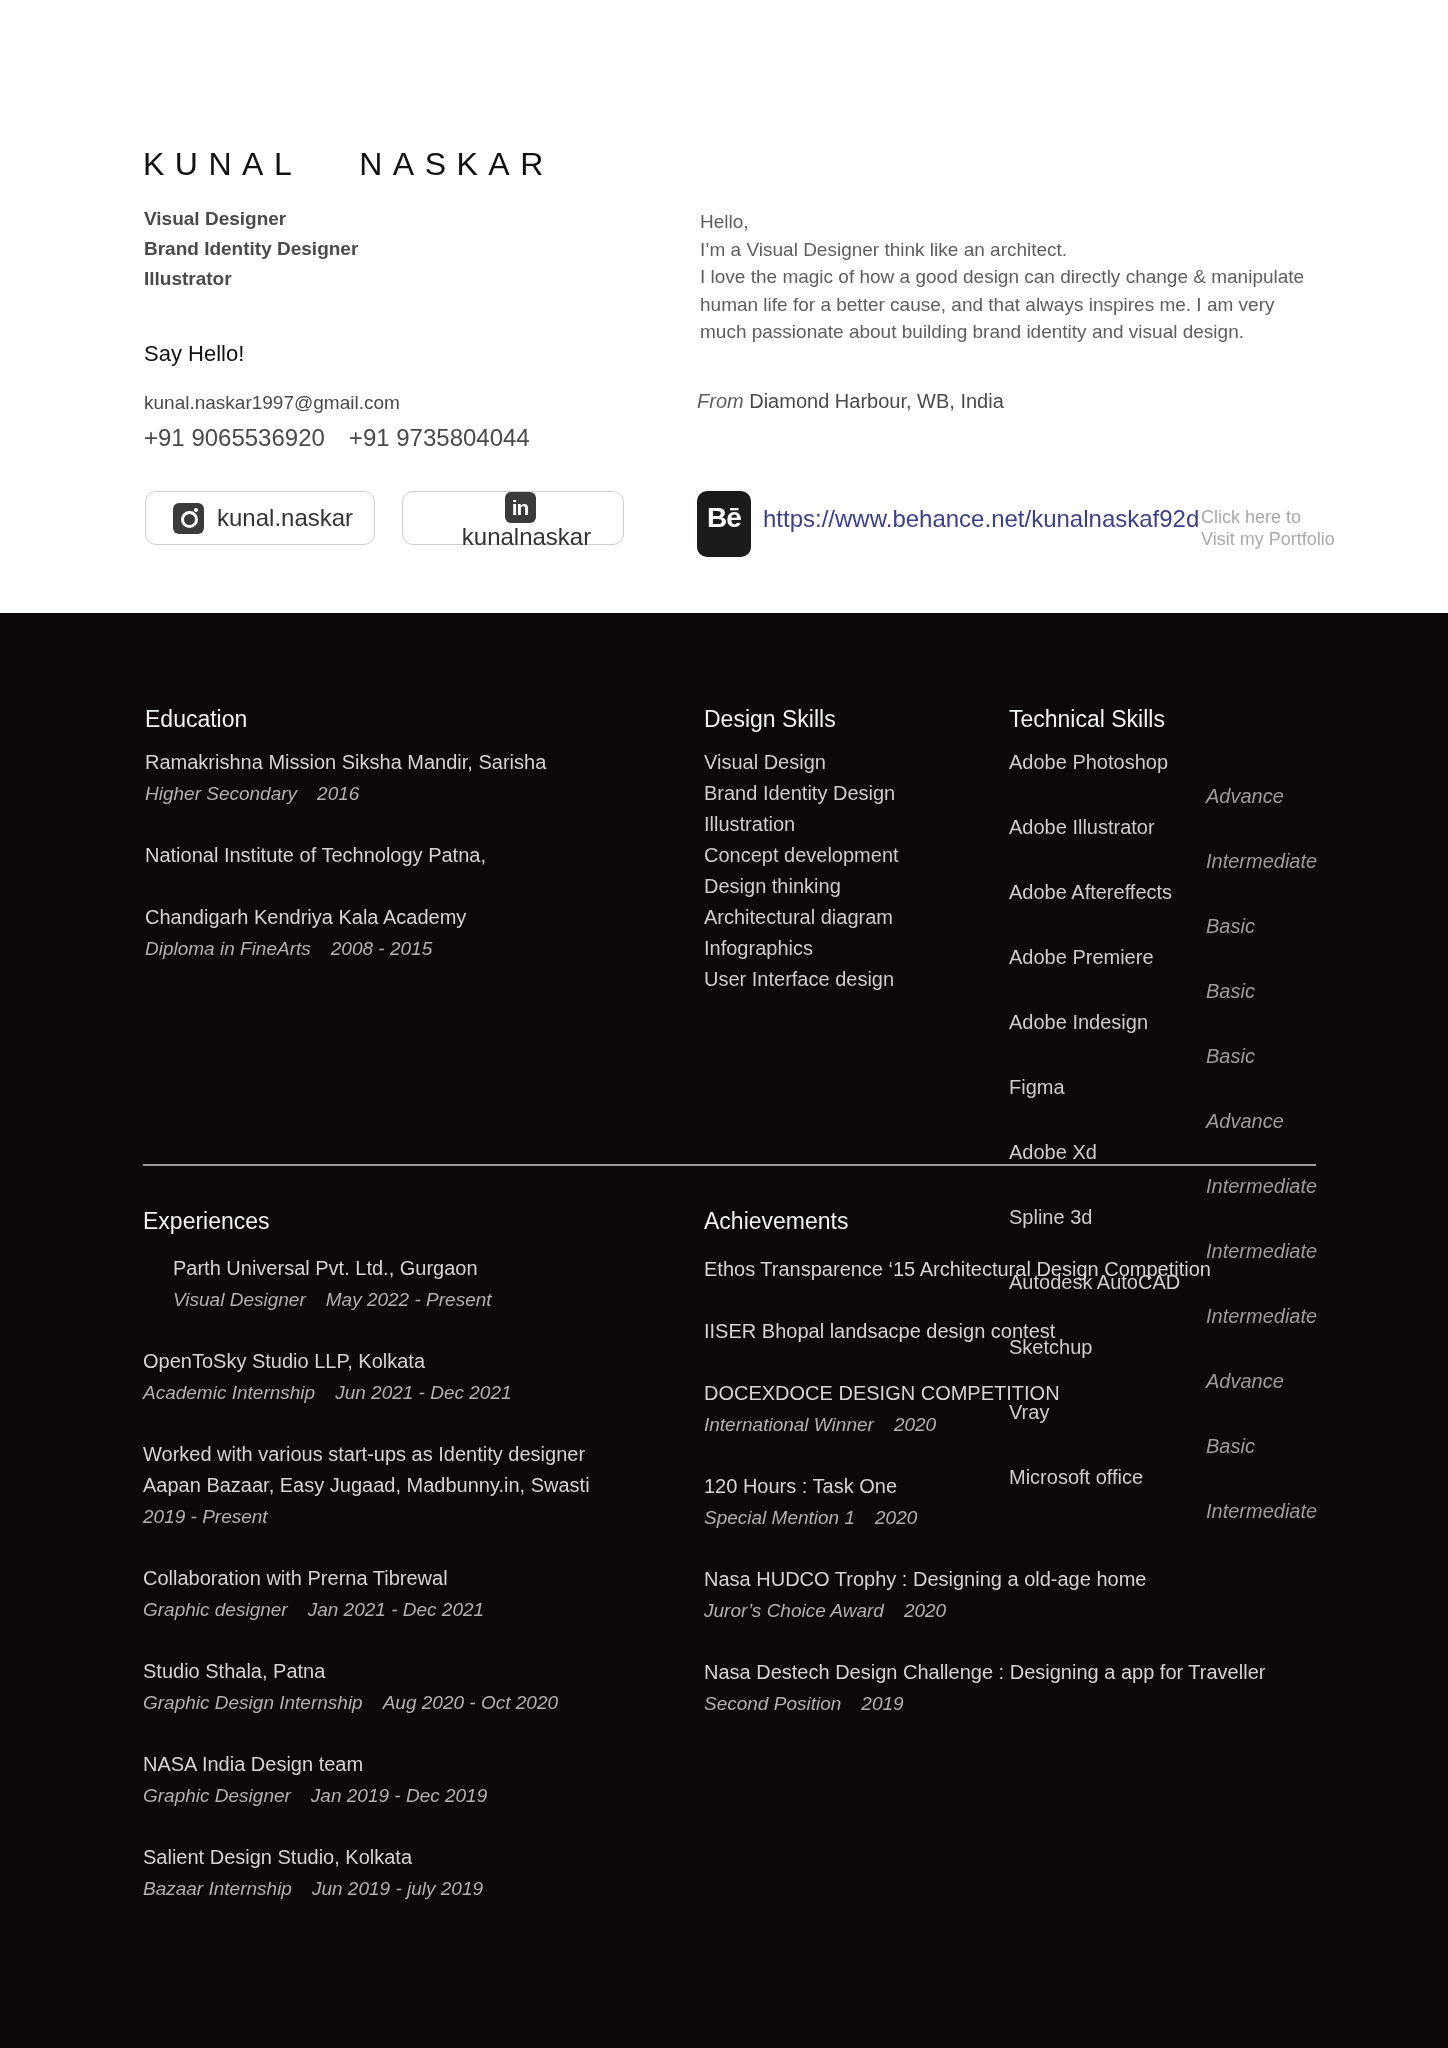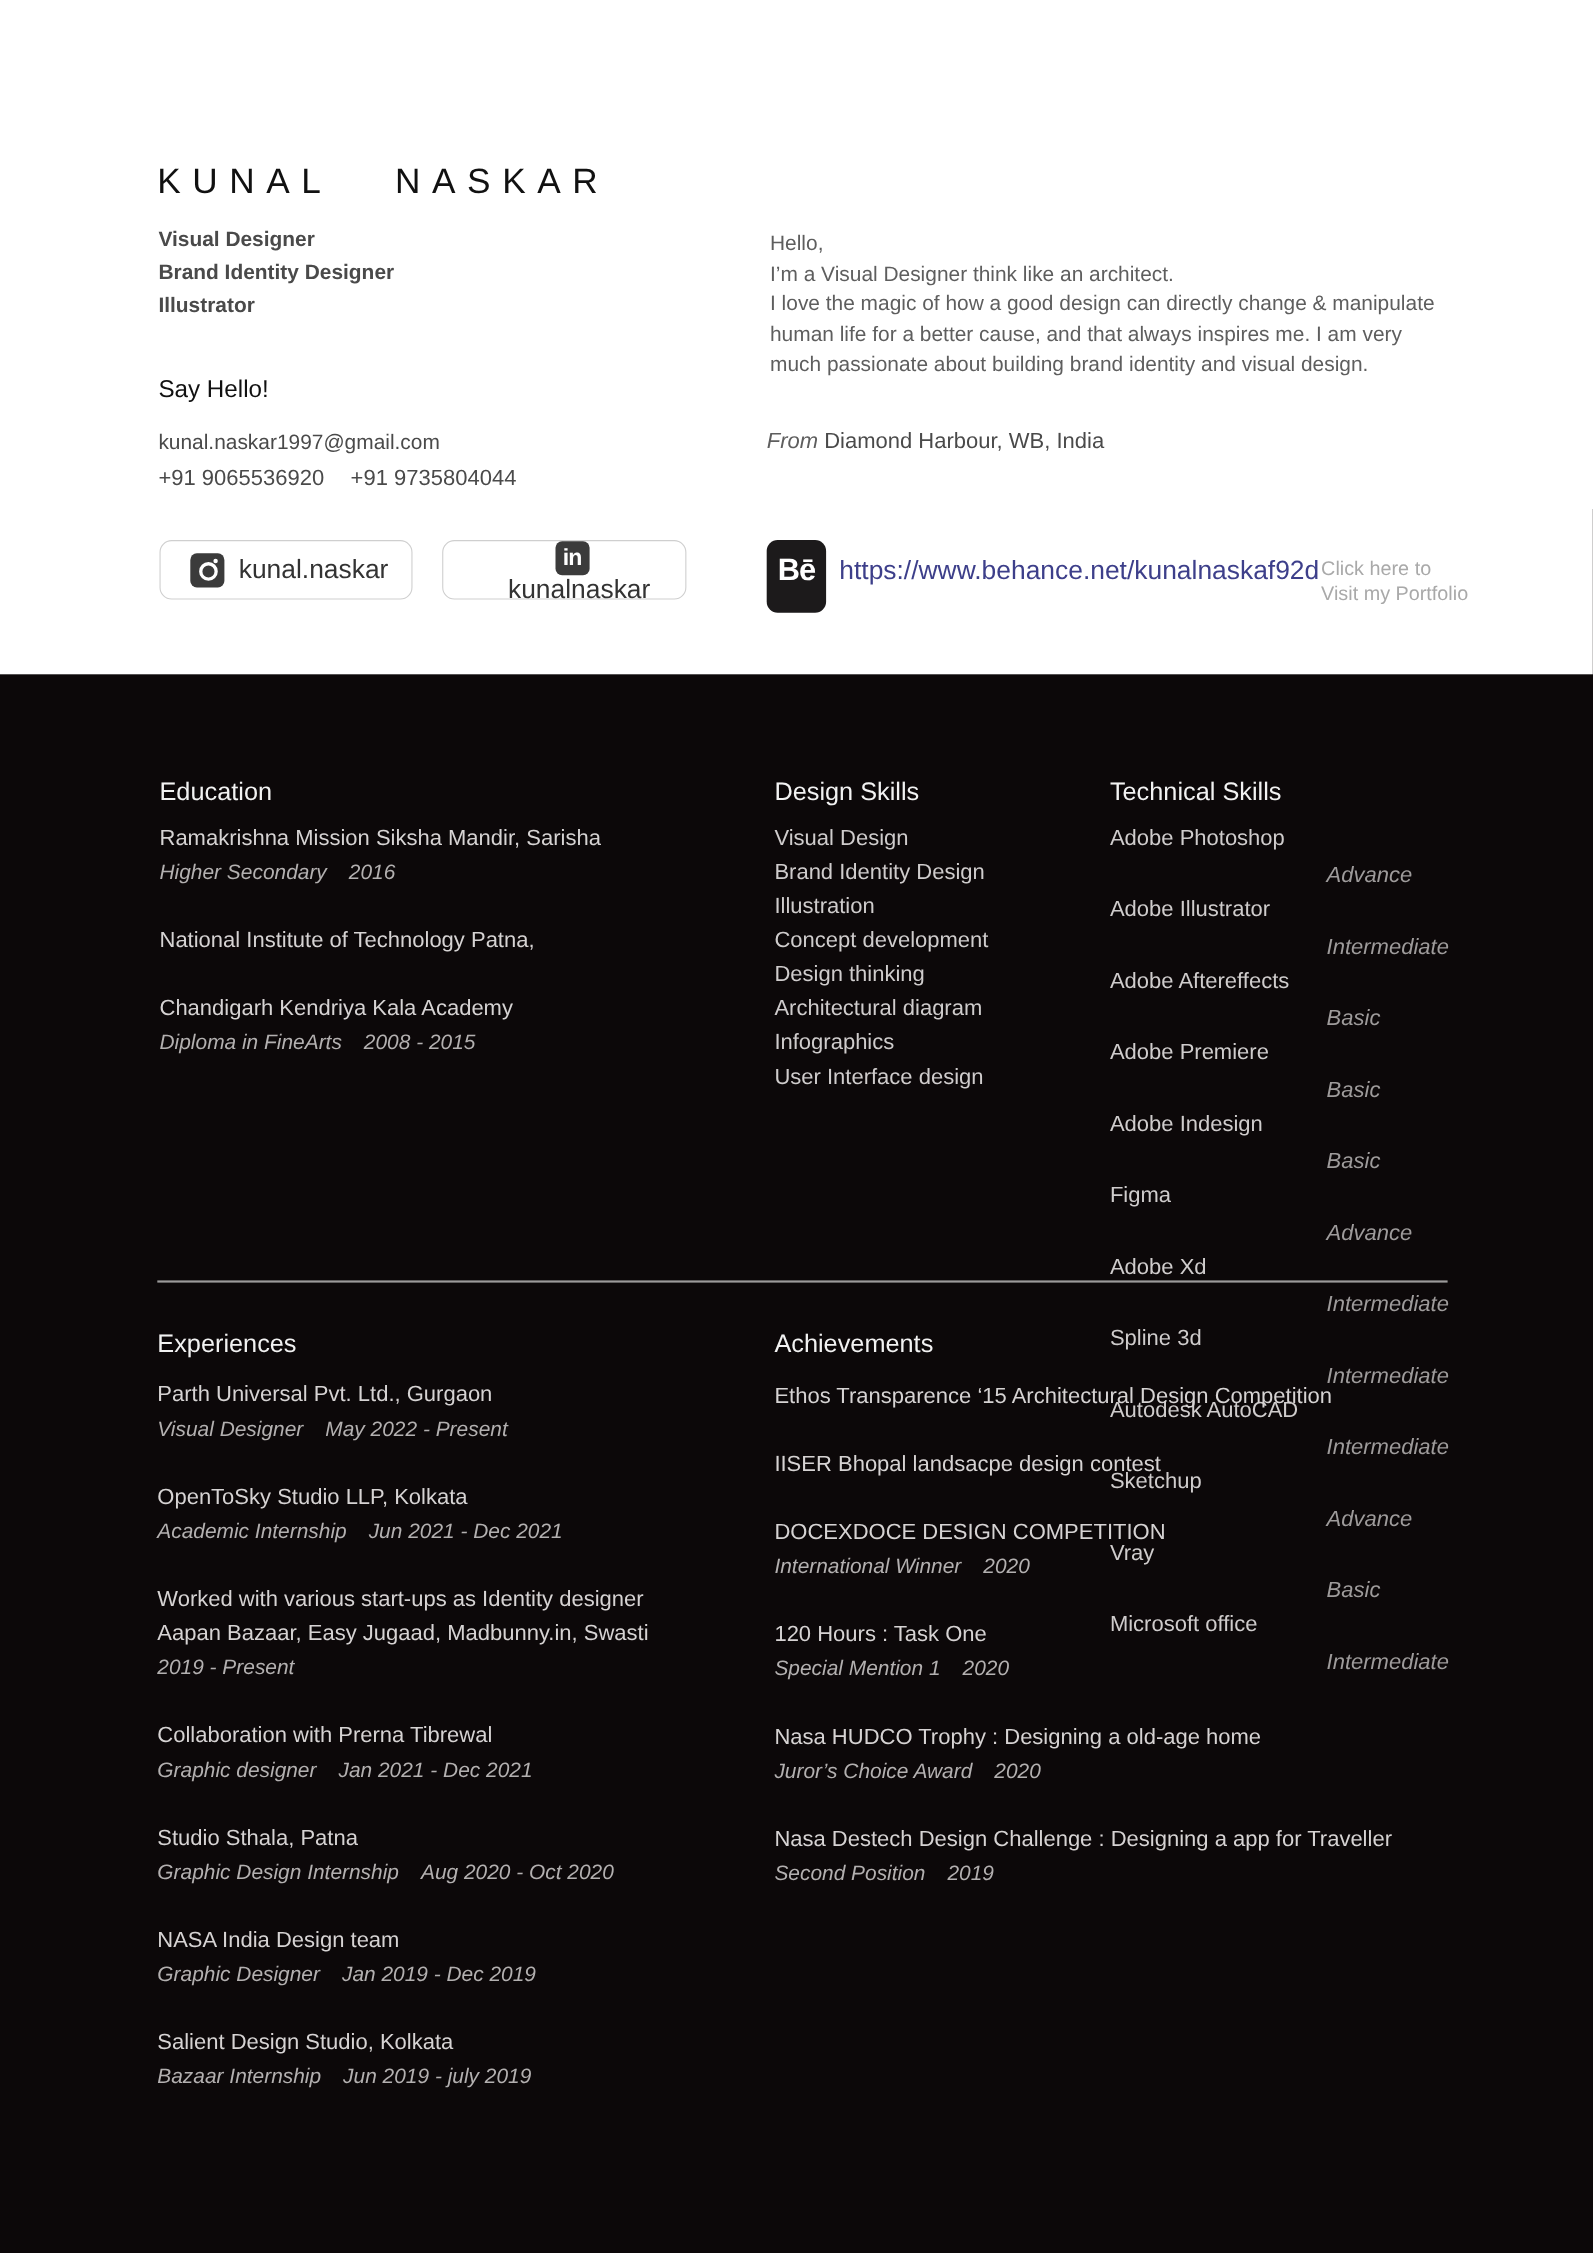--- a/index.html
+++ b/index.html
@@ -7,21 +7,21 @@
     body { font-family: "Liberation Sans", sans-serif; position: relative; overflow: hidden; }
 
     
     .top { position: absolute; left: 0; top: 0; width: 1448px; height: 613px; background: #ffffff; }
     .abs { position: absolute; white-space: nowrap; }
 
     .name { left: 143px; top: 146px; font-size: 32px; letter-spacing: 10.5px; color: #111; font-weight: 400; }
     .roles { left: 144px; top: 204px; font-size: 19px; line-height: 30px; color: #4a4a4a; font-weight: 700; }
     .say { left: 144px; top: 341px; font-size: 22px; color: #111; }
     .email { left: 144px; top: 392px; font-size: 19px; color: #4a4a4a; }
-    .phones { left: 144px; top: 424px; font-size: 20px; color: #4a4a4a; }
+    .phones { left: 144px; top: 424px; font-size: 24px; color: #4a4a4a; }
     .phones span + span { margin-left: 24px; }
 
     .bio { left: 700px; top: 208px; font-size: 19px; line-height: 27.6px; color: #5e5e5e; white-space: normal; width: 620px; }
     .from { left: 697px; top: 390px; font-size: 20px; color: #4a4a4a; }
     .from i { color: #5e5e5e; }
 
     .social-btn { position: absolute; top: 491px; height: 54px; border: 1.5px solid #cfcfcf; border-radius: 11px; display: flex; align-items: center; padding-left: 27px; background: #fff; cursor: pointer; }
     .social-btn .ico { width: 31px; height: 31px; background: #3b3b3b; border-radius: 6px; position: relative; margin-right: 13px; flex: none; }
     .social-btn .label { font-size: 24px; color: #333; }
     .ig { left: 145px; width: 230px; }
@@ -175,21 +175,21 @@
           <span class="tl">Intermediate</span>
         </div>
     </div>
   </div>
 
   <div class="divider"></div>
 
   <div class="block" style="left:143px; top:1208px;">
     <div class="h2">Experiences</div>
 
-    <div style="margin-top:18px;">
+    <div style="margin-top:18px;margin-left:30px;">
       <div class="item-title">Parth Universal Pvt. Ltd., Gurgaon</div>
       <div class="item-sub"><span>Visual Designer</span><span>May 2022 -  Present</span></div>
     </div>
     <div style="margin-top:31px;">
       <div class="item-title">OpenToSky Studio LLP, Kolkata</div>
       <div class="item-sub"><span>Academic Internship</span><span>Jun 2021 - Dec 2021</span></div>
     </div>
     <div style="margin-top:31px;">
       <div class="item-title">Worked with various start-ups as Identity designer</div>
       <div class="item-title">Aapan Bazaar, Easy Jugaad, Madbunny.in, Swasti</div>

